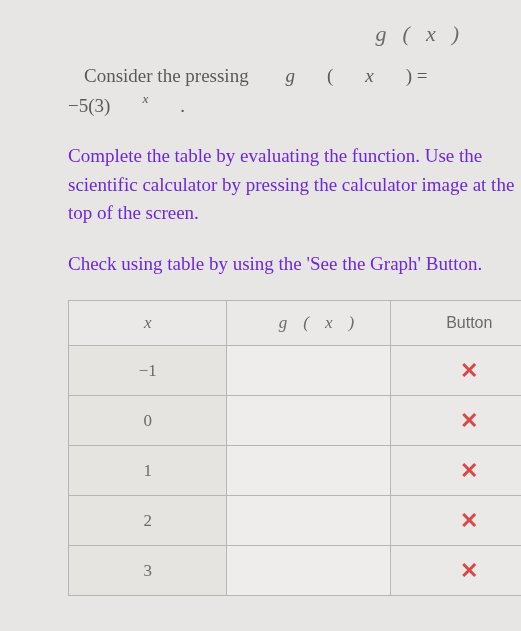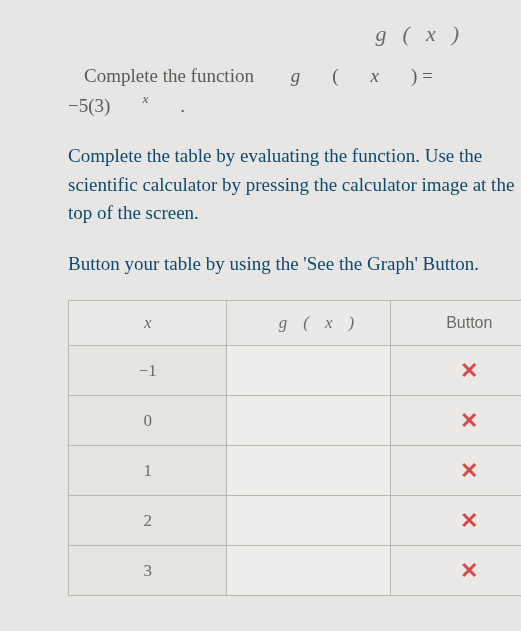--- a/index.html
+++ b/index.html
@@ -20,21 +20,21 @@
       position: absolute;
       top: 5px;
       right: 30px;
       font-style: italic;
       font-size: 22px;
       color: #6b6b69;
     }
     .problem-text {
       font-size: 19px;
       line-height: 1.5;
-      color: #0c4a6e;
+      color: #6d28d9;
       margin-bottom: 22px;
     }
     .function-def {
       font-size: 19px;
       line-height: 1.5;
       color: #5a5a58;
       margin-bottom: 22px;
       margin-top: 10px;
     }
     .function-def .math {
@@ -94,26 +94,26 @@
     .col3 { width: 33%; }
   </style>
 </head>
 <body>
 
 <div class="header-fn">
   <span><i>g</i>(<i>x</i>)</span>
 </div>
 
 <p class="function-def">
-  <span>Complete the function </span><span class="math">g</span><span>(</span><span class="math">x</span><span>) = −5(3)</span><span class="sup">x</span><span>.</span>
+  <span>Consider the pressing </span><span class="math">g</span><span>(</span><span class="math">x</span><span>) = −5(3)</span><span class="sup">x</span><span>.</span>
 </p>
 
 <p class="problem-text">Complete the table by evaluating the function. Use the scientific calculator by pressing the calculator image at the top of the screen.</p>
 
-<p class="problem-text">Button your table by using the 'See the Graph' Button.</p>
+<p class="problem-text">Check using table by using the 'See the Graph' Button.</p>
 
 <table class="eval-table">
   <thead>
     <tr>
       <th class="col1">x</th>
       <th class="col2"><i>g</i>(<i>x</i>)</th>
       <th class="col3">Button</th>
     </tr>
   </thead>
   <tbody>

